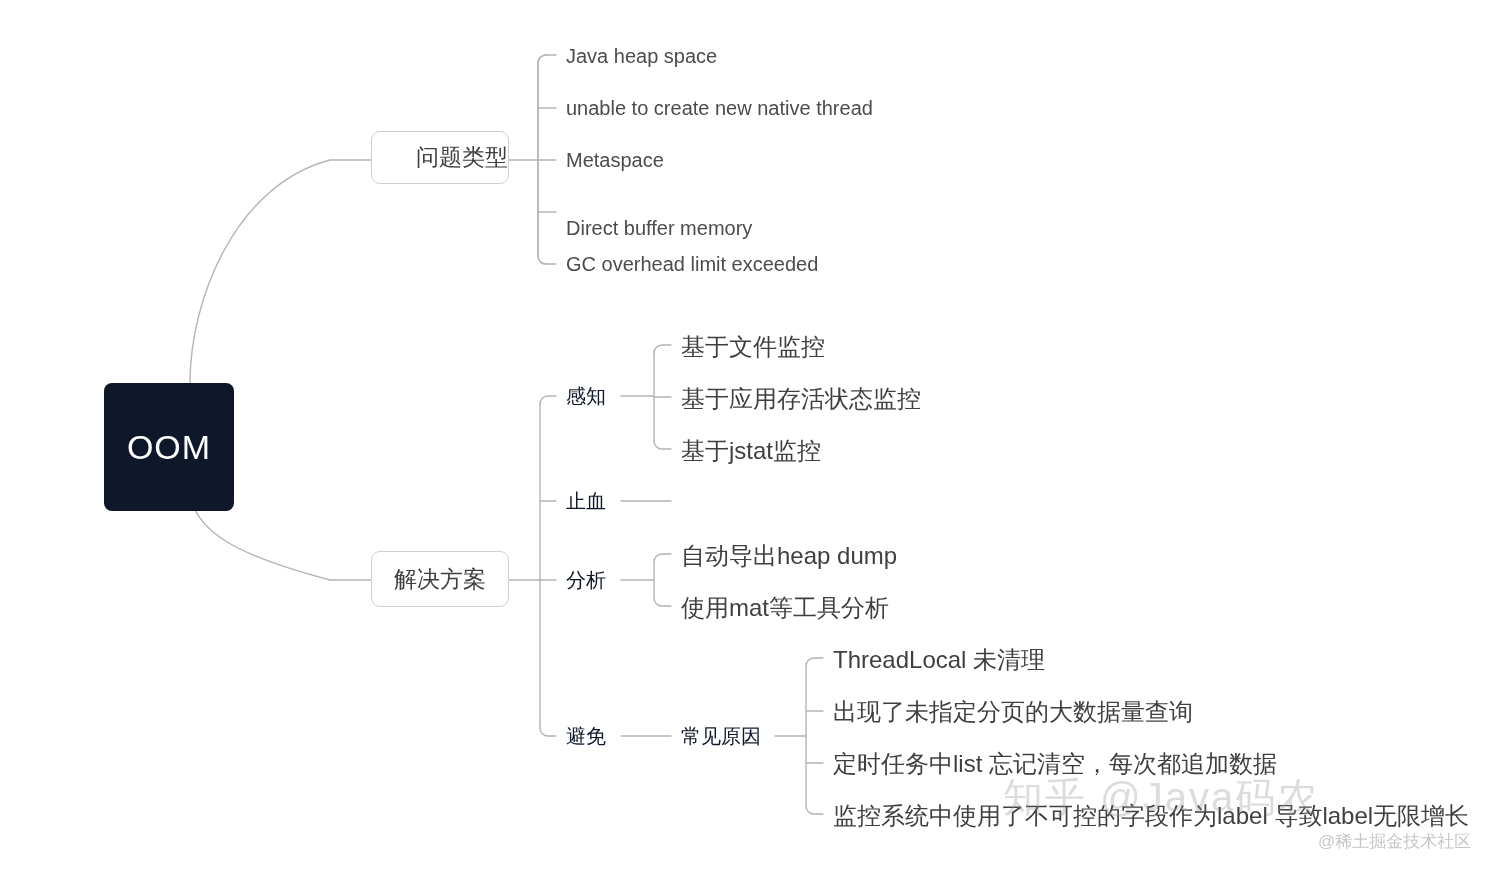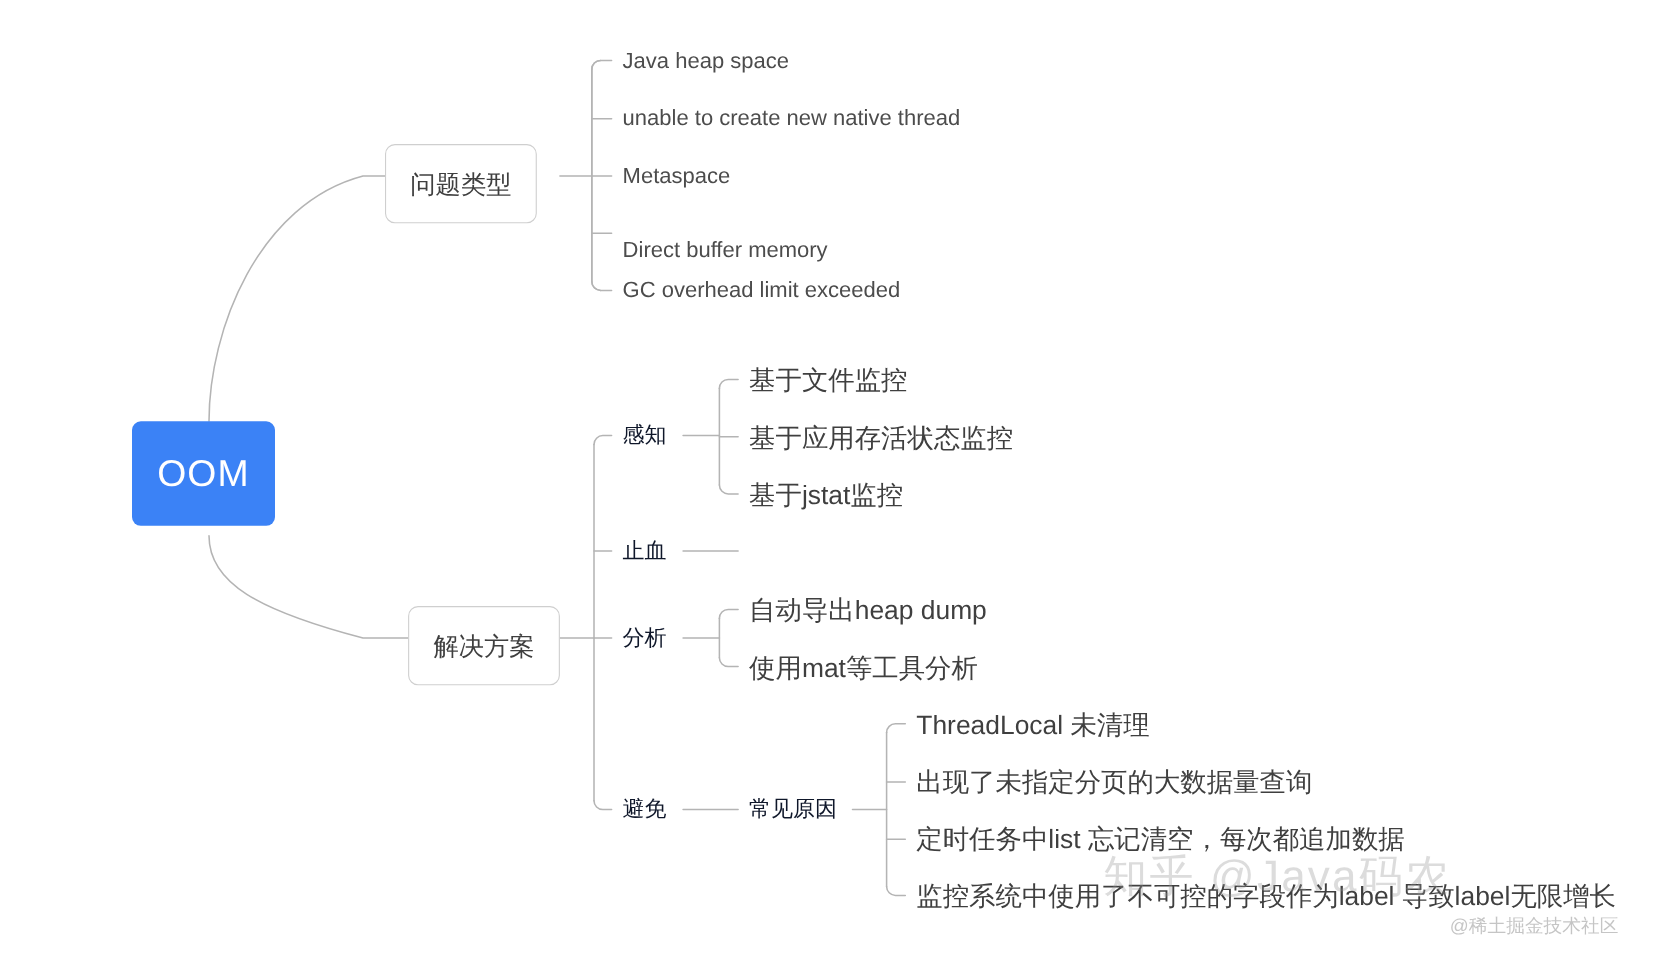--- a/index.html
+++ b/index.html
@@ -25,25 +25,25 @@
   }
   .node {
     position: absolute;
     white-space: nowrap;
     color: #4c4c4c;
     line-height: 1;
   }
   
   .root-node {
     position: absolute;
-    left: 120px;
+    left: 104px;
     top: 383px;
     width: 130px;
-    height: 95px;
-    background: #3b82f6;
+    height: 128px;
+    background: #0f172a;
     border-radius: 8px;
     display: flex;
     align-items: center;
     justify-content: center;
   }
   .root-label {
     color: #ffffff;
     font-size: 34px;
     letter-spacing: 1px;
     line-height: 1;
@@ -151,31 +151,31 @@
       <path d="M 806 711 L 823 711"></path>
       <path d="M 806 763 L 823 763"></path>
       <path d="M 806 806 a 8 8 0 0 0 8 8 L 823 814"></path>
     </g>
   </svg>
 
   <div class="root-node">
     <span class="root-label">OOM</span>
   </div>
 
-  <div class="box-node" style="left:350px; top:131px; width:138px; height:72px;">
+  <div class="box-node" style="left:371px; top:131px; width:138px; height:53px;justify-content:flex-end;">
     <span class="box-label">问题类型</span>
   </div>
 
   <div class="node t-en" style="left:566px; top:46px;">Java heap space</div>
   <div class="node t-en" style="left:566px; top:98px;">unable to create new native thread</div>
   <div class="node t-en" style="left:566px; top:150px;">Metaspace</div>
   <div class="node t-en" style="left:566px; top:202px;margin-top:16px;">Direct buffer memory</div>
   <div class="node t-en" style="left:566px; top:254px;">GC overhead limit exceeded</div>
 
-  <div class="box-node" style="left:371px; top:551px; width:138px; height:72px;">
+  <div class="box-node" style="left:371px; top:551px; width:138px; height:56px;">
     <span class="box-label">解决方案</span>
   </div>
 
   <div class="node t-mid" style="left:566px; top:386px;">感知</div>
   <div class="node t-cn" style="left:681px; top:335px;">基于文件监控</div>
   <div class="node t-cn" style="left:681px; top:387px;">基于应用存活状态监控</div>
   <div class="node t-cn" style="left:681px; top:439px;">基于jstat监控</div>
 
   <div class="node t-mid" style="left:566px; top:491px;">止血</div>
 

